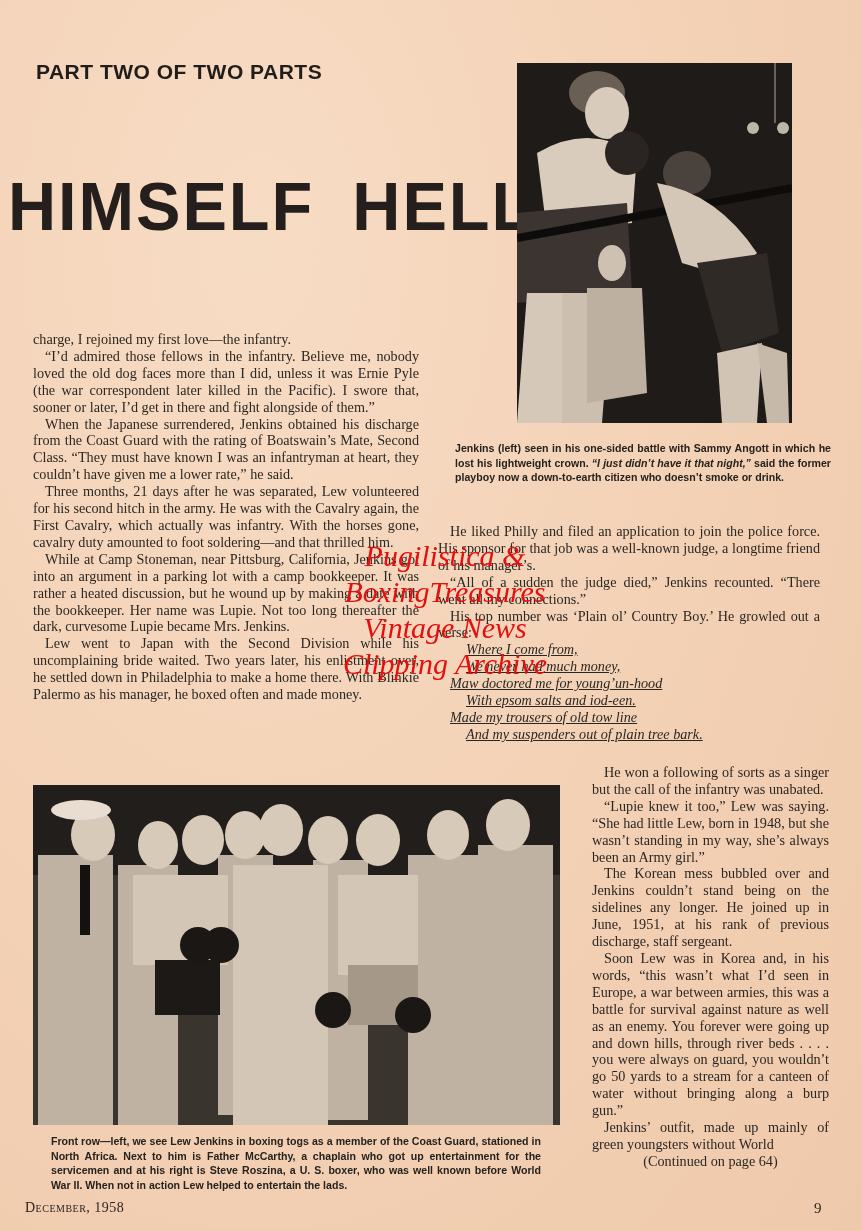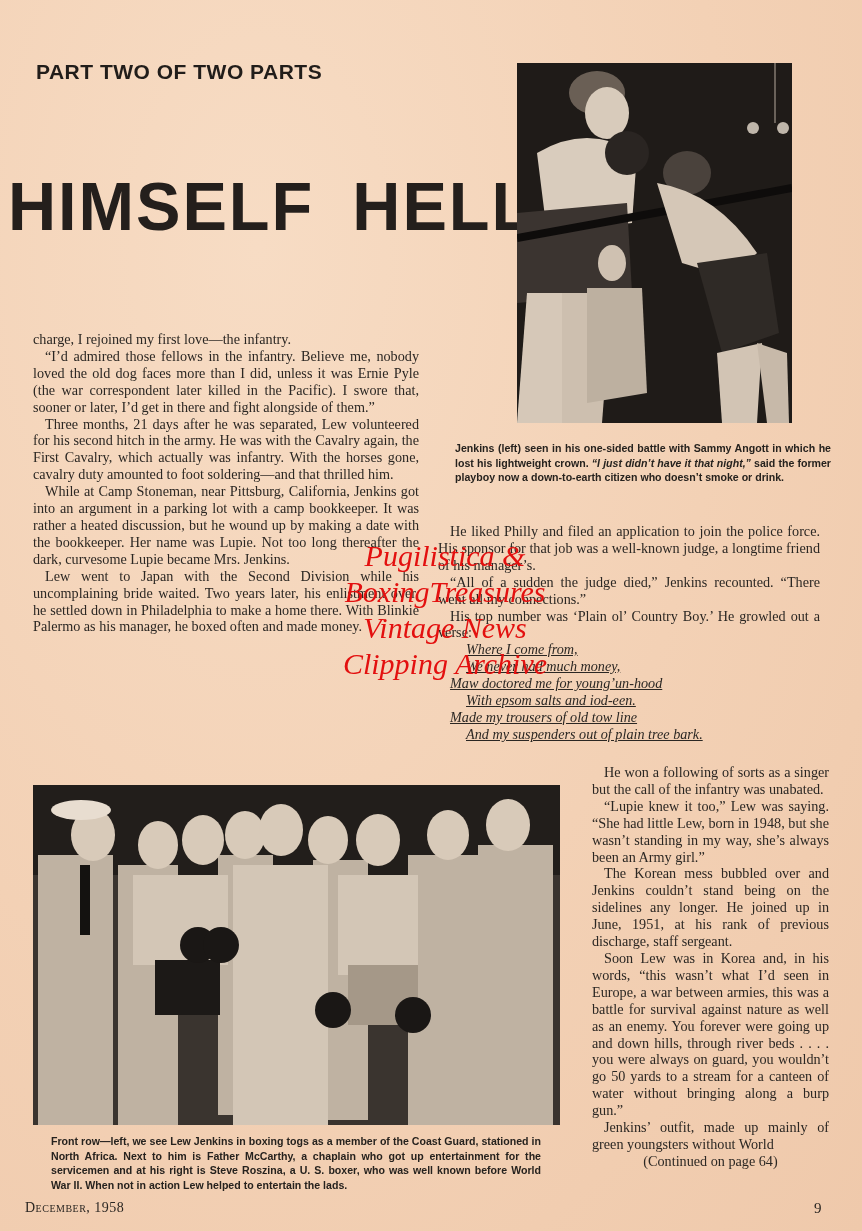--- a/index.html
+++ b/index.html
@@ -101,20 +101,21 @@
 </div>
 <div class="caption cap1">
   <span>Jenkins (left) seen in his one-sided battle with Sammy Angott in which he lost his lightweight crown.</span>
   <i>“I just didn’t have it that night,”</i>
   <span>said the former playboy now a down-to-earth citizen who doesn’t smoke or drink.</span>
 </div>
 
 <div class="col col-left">
   <p class="noindent">charge, I rejoined my first love—the infantry.</p>
   <p>“I’d admired those fellows in the infantry. Believe me, nobody loved the old dog faces more than I did, unless it was Ernie Pyle (the war correspondent later killed in the Pacific). I swore that, sooner or later, I’d get in there and fight alongside of them.”</p>
+  <p>When the Japanese surrendered, Jenkins obtained his discharge from the Coast Guard with the rating of Boatswain’s Mate, Second Class. “They must have known I was an infantryman at heart, they couldn’t have given me a lower rate,” he said.</p>
   <p>Three months, 21 days after he was separated, Lew volunteered for his second hitch in the army. He was with the Cavalry again, the First Cavalry, which actually was infantry. With the horses gone, cavalry duty amounted to foot soldering—and that thrilled him.</p>
   <p>While at Camp Stoneman, near Pittsburg, California, Jenkins got into an argument in a parking lot with a camp bookkeeper. It was rather a heated discussion, but he wound up by making a date with the bookkeeper. Her name was Lupie. Not too long thereafter the dark, curvesome Lupie became Mrs. Jenkins.</p>
   <p>Lew went to Japan with the Second Division while his uncomplaining bride waited. Two years later, his enlistment over, he settled down in Philadelphia to make a home there. With Blinkie Palermo as his manager, he boxed often and made money.</p>
 </div>
 
 <div class="col col-right">
   <p>He liked Philly and filed an application to join the police force. His sponsor for that job was a well-known judge, a longtime friend of his manager’s.</p>
   <p>“All of a sudden the judge died,” Jenkins recounted. “There went all my connections.”</p>
   <p>His top number was ‘Plain ol’ Country Boy.’ He growled out a verse:</p>
   <div class="verse">

